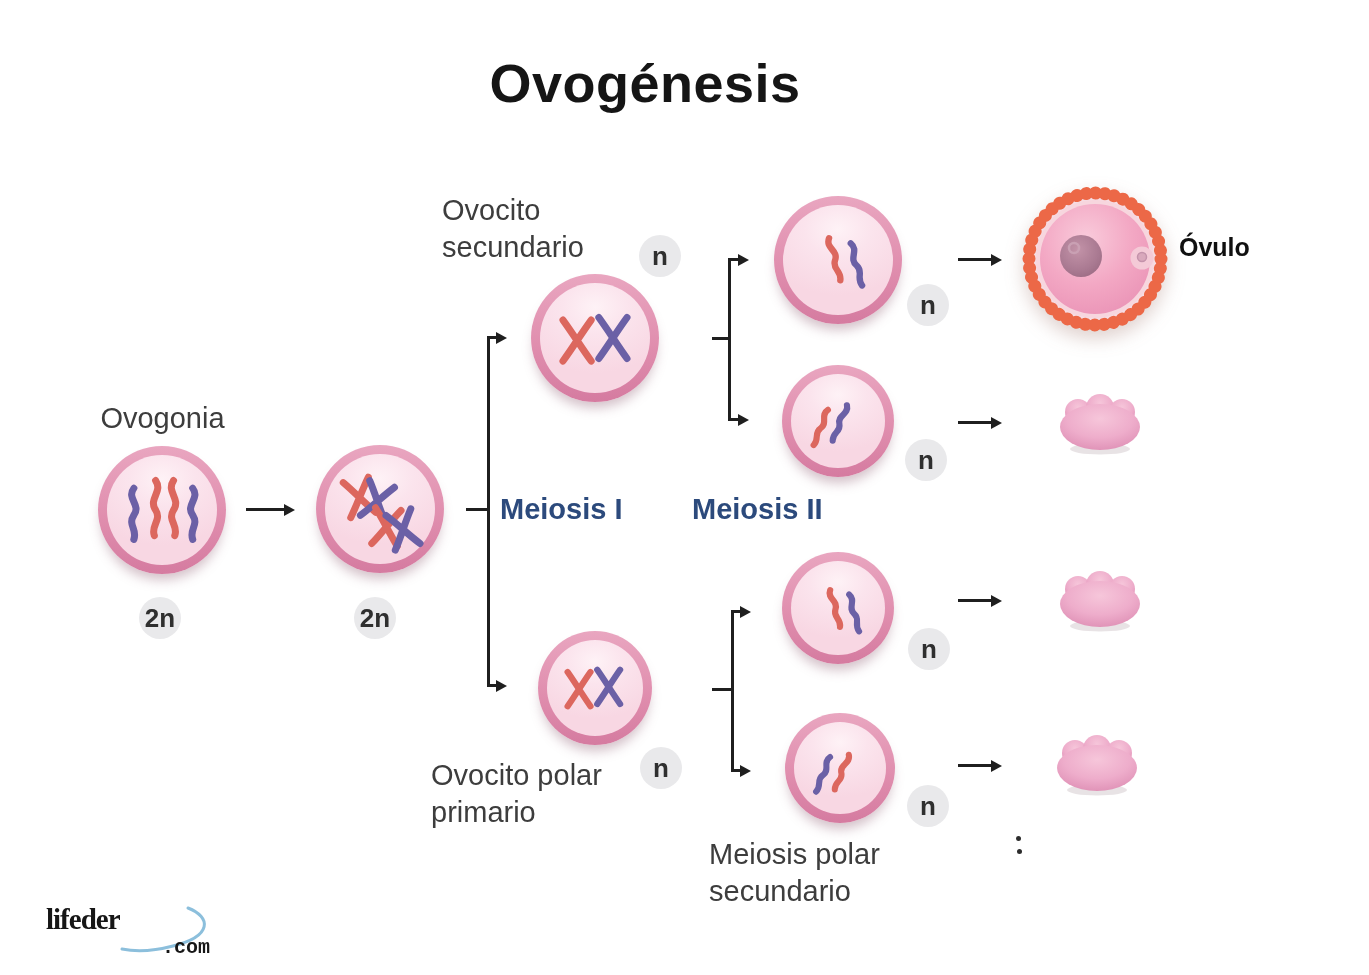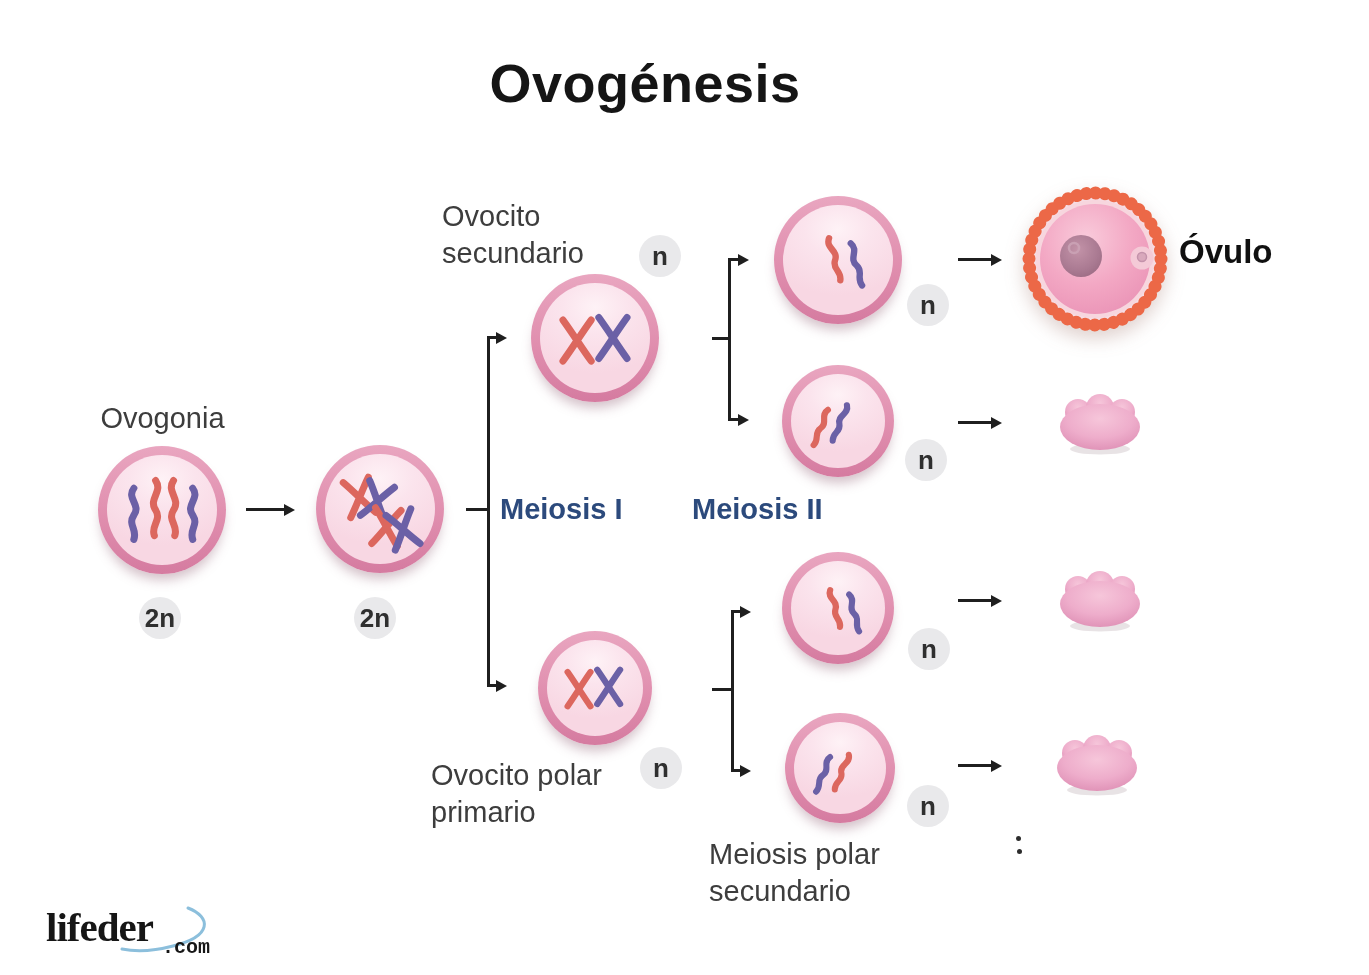--- a/index.html
+++ b/index.html
@@ -25,38 +25,38 @@
   
   .badge {
     position:absolute; width:42px; height:42px; border-radius:50%;
     background:#e9e9eb; color:#2f2f2f; font-size:26px; font-weight:600;
     display:flex; align-items:center; justify-content:center;
   }
   
   .lbl { position:absolute; font-size:29px; color:#3d3d3d; line-height:1.28; }
   .lbl.center { text-align:center; }
   .meiosis { position:absolute; font-size:29px; font-weight:600; color:#2c4a7c; }
-  .ovum-lbl { position:absolute; font-size:33px; font-weight:700; color:#101010; }
+  .ovum-lbl { position:absolute; font-size:25px; font-weight:700; color:#101010; }
   
   .hline { position:absolute; height:3px; background:#1f1f1f; }
   .vline { position:absolute; width:3px; background:#1f1f1f; }
   .arrow { position:absolute; height:3px; background:#1f1f1f; }
   .arrow::after {
     content:""; position:absolute; right:-11px; top:50%; transform:translateY(-50%);
     width:0; height:0; border-left:11px solid #1f1f1f;
     border-top:6.5px solid transparent; border-bottom:6.5px solid transparent;
   }
   .dot { position:absolute; width:5px; height:5px; border-radius:50%; background:#2c2c2c; }
   
   .blob { position:absolute; }
   .ovum { position:absolute; filter:drop-shadow(0 8px 9px rgba(130,75,65,0.25)); }
   
   .logo-brand {
     position:absolute; left:46px; top:903px; font-family:"Liberation Serif", serif;
-    font-weight:700; font-size:41px; color:#161616; letter-spacing:-1px;
+    font-weight:700; font-size:29px; color:#161616; letter-spacing:-1px;
   }
   .logo-tld {
     position:absolute; left:162px; top:936px; font-family:Liberation Mono, monospace;
     font-weight:700; font-size:20px; color:#161616;
   }
   .logo-swoosh { position:absolute; left:40px; top:900px; }
 </style>
 </head>
 <body>
 
@@ -78,21 +78,21 @@
         <stop offset="0%" stop-color="#c393a8"></stop>
         <stop offset="70%" stop-color="#aa7a92"></stop>
         <stop offset="100%" stop-color="#9d6d85"></stop>
       </radialGradient>
     </defs>
   </svg>
 
   <div class="title">Ovogénesis</div>
 
   <div class="lbl center" style="left:70px;top:400px;width:185px;">Ovogonia</div>
-  <div class="lbl" style="left:442px;top:198px;width:185px;">Ovocito secundario</div>
+  <div class="lbl" style="left:442px;top:192px;width:185px;">Ovocito secundario</div>
   <div class="lbl" style="left:431px;top:757px;width:220px;">Ovocito polar primario</div>
   <div class="lbl" style="left:709px;top:836px;width:240px;">Meiosis polar secundario</div>
   <div class="ovum-lbl" style="left:1179px;top:233px;">Óvulo</div>
   <div class="meiosis" style="left:500px;top:493px;">Meiosis I</div>
   <div class="meiosis" style="left:692px;top:493px;">Meiosis II</div>
   <div class="dot" style="left:1016px;top:836px;"></div>
   <div class="dot" style="left:1017px;top:849px;"></div>
 
   <div class="cell" style="left:98px;top:446px;width:128px;height:128px;">
     <div class="cell-inner"></div>

